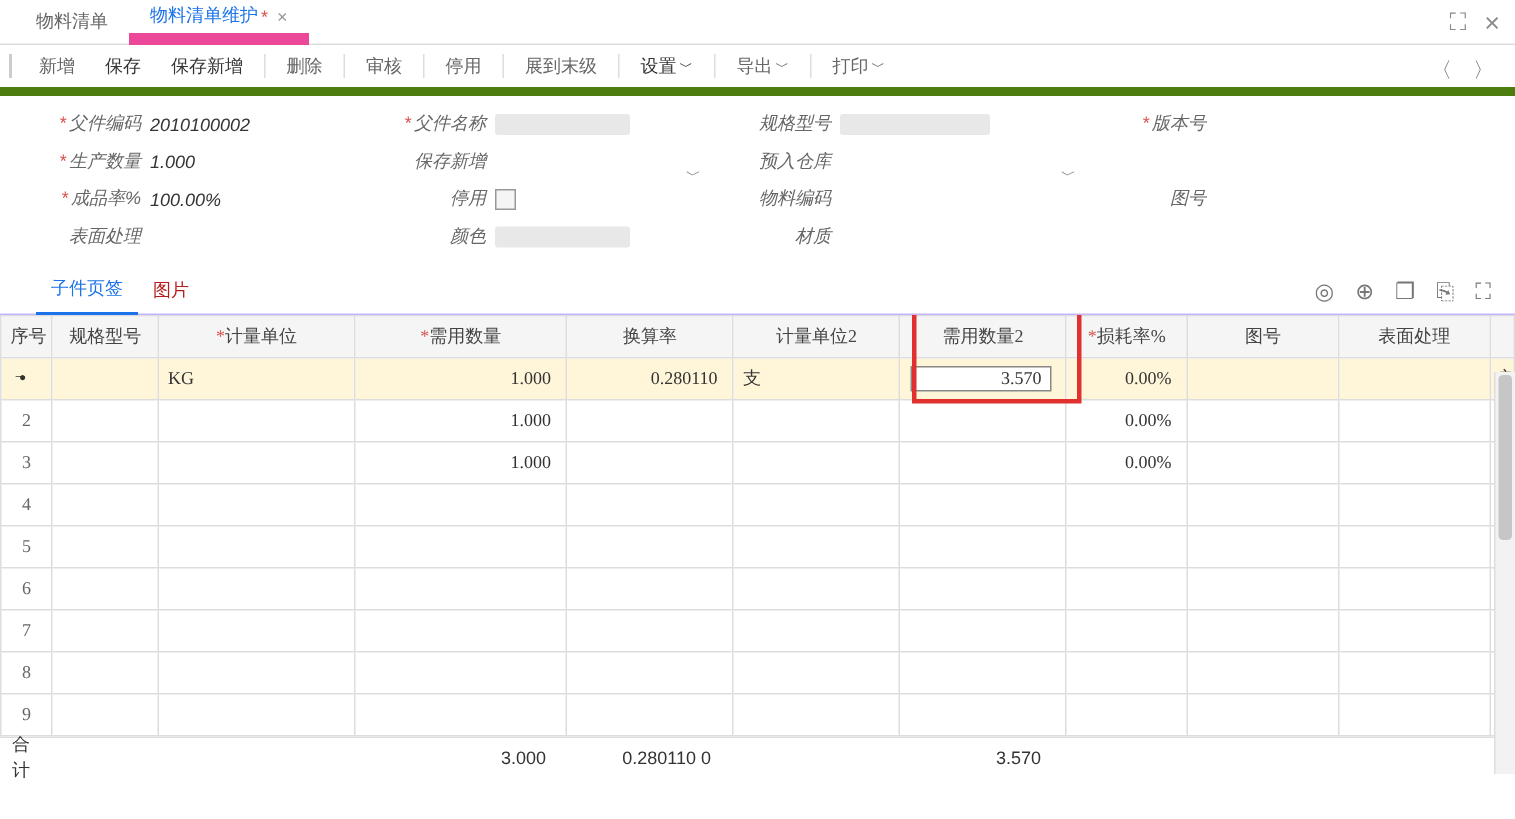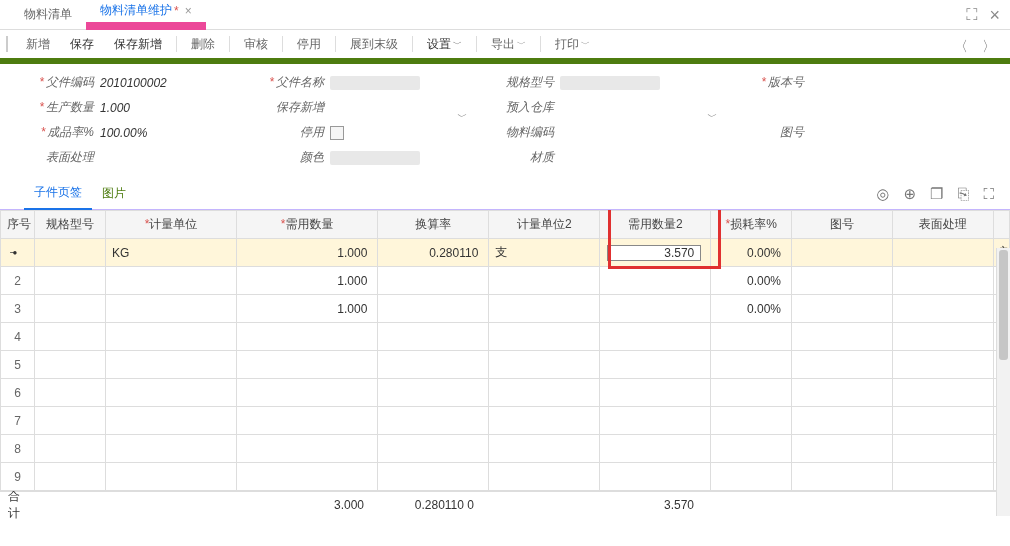--- a/index.html
+++ b/index.html
@@ -36,27 +36,27 @@
 .form-label .req { color: #d9534f; margin-right: 2px; }
 .form-value { flex: 1; color: #333; font-size: 12px; display: flex; align-items: center; }
 .form-value .blur { display: inline-block; background: #e8e8e8; border-radius: 2px; height: 14px; }
 .form-select { flex: 1; position: relative; }
 .form-select .caret { position: absolute; right: 12px; top: 2px; color: #888; font-size: 10px; }
 .checkbox { width: 14px; height: 14px; border: 1px solid #999; display: inline-flex; align-items: center; justify-content: center; background: #f5f5f5; }
 .checkbox.checked::after { content: "✓"; font-size: 11px; color: #333; line-height: 1; }
 
 
 .subtabs { display: flex; align-items: center; padding-left: 24px; border-bottom: 1px solid #c4b5fd; height: 32px; position: relative; }
-.subtab { padding: 7px 10px; color: #4d7c0f; cursor: pointer; }
+.subtab { padding: 7px 10px; color: #b91c1c; cursor: pointer; }
 .subtab.active { color: #1a73e8; border-bottom: 2px solid #1a73e8; }
 .subtabs-right { position: absolute; right: 16px; top: 0; height: 32px; display: flex; align-items: center; gap: 14px; }
 .subtabs-right span { color: #777; font-size: 15px; cursor: pointer; }
 
 
-.table-wrap { position: relative; overflow: hidden; }
+.table-wrap { position: relative; overflow: hidden; font-family: Liberation Serif, serif; }
 .data-table { width: 100%; border-collapse: collapse; table-layout: fixed; }
 .data-table th, .data-table td { border: 1px solid #ddd; padding: 5px 6px; font-size: 12px; height: 28px; white-space: nowrap; overflow: hidden; }
 .data-table th { background: #f5f5f5; font-weight: normal; color: #444; text-align: center; }
 .data-table th .req { color: #d9534f; }
 .data-table td { color: #333; }
 .data-table td.num { text-align: center; color: #666; }
 .data-table td.right { text-align: right; padding-right: 10px; }
 .data-table tr.selected td { background: #fff6da; }
 .row-indicator { width: 14px; height: 14px; display: inline-block; }
 .row-indicator::before { content:"●"; color:#333; font-size:8px; position:relative; top:-2px;}

